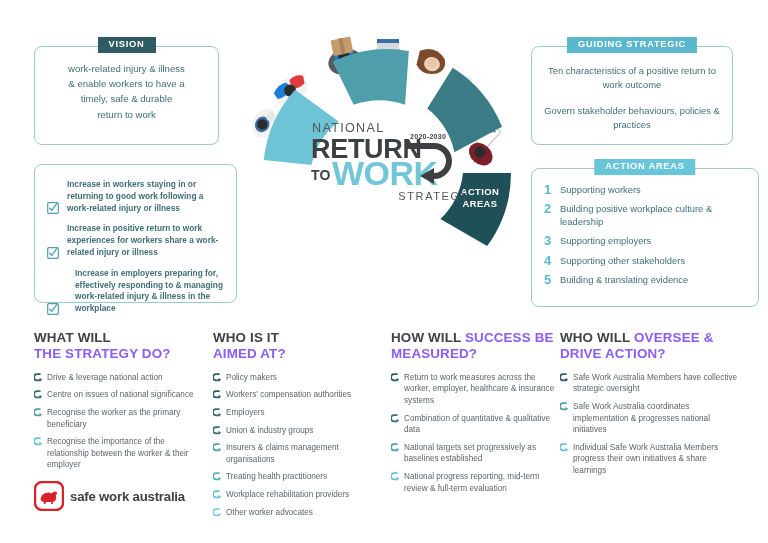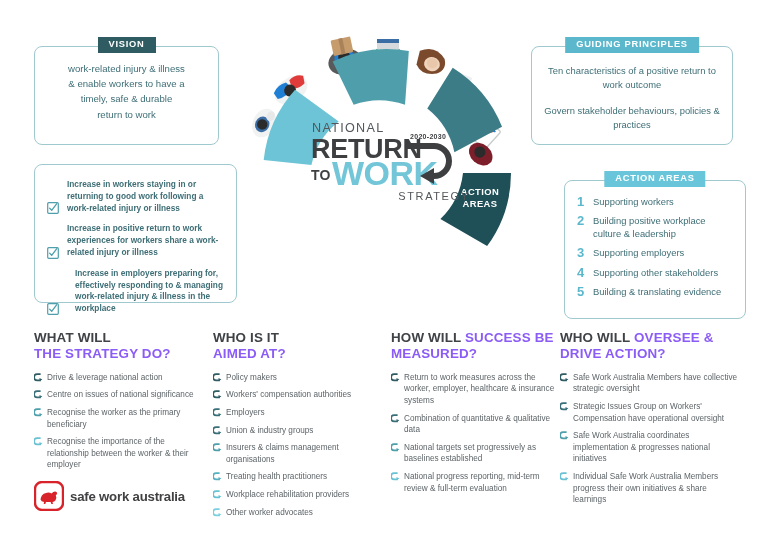--- a/index.html
+++ b/index.html
@@ -42,21 +42,21 @@
   .chk svg { display: block; }
   .so-text { color: #3e6e76; font-size: 8.3px; line-height: 11.8px; }
 
   
   #gp-panel { left: 531px; top: 46px; width: 202px; height: 99px; }
   #gp-panel .body { padding-top: 17px; }
   .gp-para { text-align: center; color: #3e6e76; font-size: 9.4px; line-height: 14px; }
   .gp-para + .gp-para { margin-top: 12px; }
 
   
-  #aa-panel { left: 531px; top: 180px; width: 182px; height: 139px; margin-left: 33px; }
+  #aa-panel { left: 531px; top: 168px; width: 228px; height: 139px; }
   #aa-panel .body { padding: 15px 10px 8px 12px; }
   .aa-row { display: flex; align-items: flex-start; margin-bottom: 7px; }
   .aa-row:last-child { margin-bottom: 0; }
   .aa-num {
     flex: 0 0 auto; width: 16px; color: #5bb8cc; font-size: 13px;
     font-weight: bold; line-height: 12px;
   }
   .aa-label { color: #3e6e76; font-size: 9.4px; line-height: 12.4px; }
 
   
@@ -135,21 +135,21 @@
             <rect x="0.7" y="0.7" width="10.6" height="10.6" rx="1" fill="#fff" stroke="#4e9fab" stroke-width="1.2"></rect>
             <path d="M2.6 6.1 L4.7 8.3 L9.6 1.8" fill="none" stroke="#4e9fab" stroke-width="1.3" stroke-linecap="round" stroke-linejoin="round"></path>
           </svg>
         </span>
         <span class="so-text">Increase in employers preparing for, effectively responding to &amp; managing work-related injury &amp; illness in the workplace</span>
       </div>
     </div>
   </div>
 
   <div class="panel" id="gp-panel">
-    <div class="badge badge-light">GUIDING PRINCIPLES</div>
+    <div class="badge badge-light">GUIDING STRATEGIC</div>
     <div class="body">
       <div class="gp-para">Ten characteristics of a positive return to work outcome</div>
       <div class="gp-para">Govern stakeholder behaviours, policies &amp; practices</div>
     </div>
   </div>
 
   <div class="panel" id="aa-panel">
     <div class="badge badge-lightest">ACTION AREAS</div>
     <div class="body">
       <div class="aa-row">
@@ -445,29 +445,20 @@
       <span class="h-dark">WHO WILL </span><span class="h-teal">OVERSEE &amp; DRIVE ACTION?</span>
     </h2>
     <div class="b-row">
       <span class="b-mark">
           <svg width="9" height="9" viewBox="0 0 9 9">
             <path d="M6.6 1.2 H3.2 A2.2 2.2 0 0 0 3.2 7.4 H6.9" fill="none" stroke="#2f5c62" stroke-width="1.7"></path>
             <path d="M5.5 4.9 L8.4 6.4 L5.5 8 Z" fill="#2f5c62"></path>
           </svg>
         </span>
       <span class="b-text">Safe Work Australia Members have collective strategic oversight</span>
-    </div>
-    <div class="b-row">
-      <span class="b-mark">
-          <svg width="9" height="9" viewBox="0 0 9 9">
-            <path d="M6.6 1.2 H3.2 A2.2 2.2 0 0 0 3.2 7.4 H6.9" fill="none" stroke="#3a6f79" stroke-width="1.7"></path>
-            <path d="M5.5 4.9 L8.4 6.4 L5.5 8 Z" fill="#3a6f79"></path>
-          </svg>
-        </span>
-      <span class="b-text">Strategic Issues Group on Workers' Compensation have operational oversight</span>
     </div>
     <div class="b-row">
       <span class="b-mark">
           <svg width="9" height="9" viewBox="0 0 9 9">
             <path d="M6.6 1.2 H3.2 A2.2 2.2 0 0 0 3.2 7.4 H6.9" fill="none" stroke="#4e9fab" stroke-width="1.7"></path>
             <path d="M5.5 4.9 L8.4 6.4 L5.5 8 Z" fill="#4e9fab"></path>
           </svg>
         </span>
       <span class="b-text">Safe Work Australia coordinates implementation &amp; progresses national initiatives</span>
     </div>

